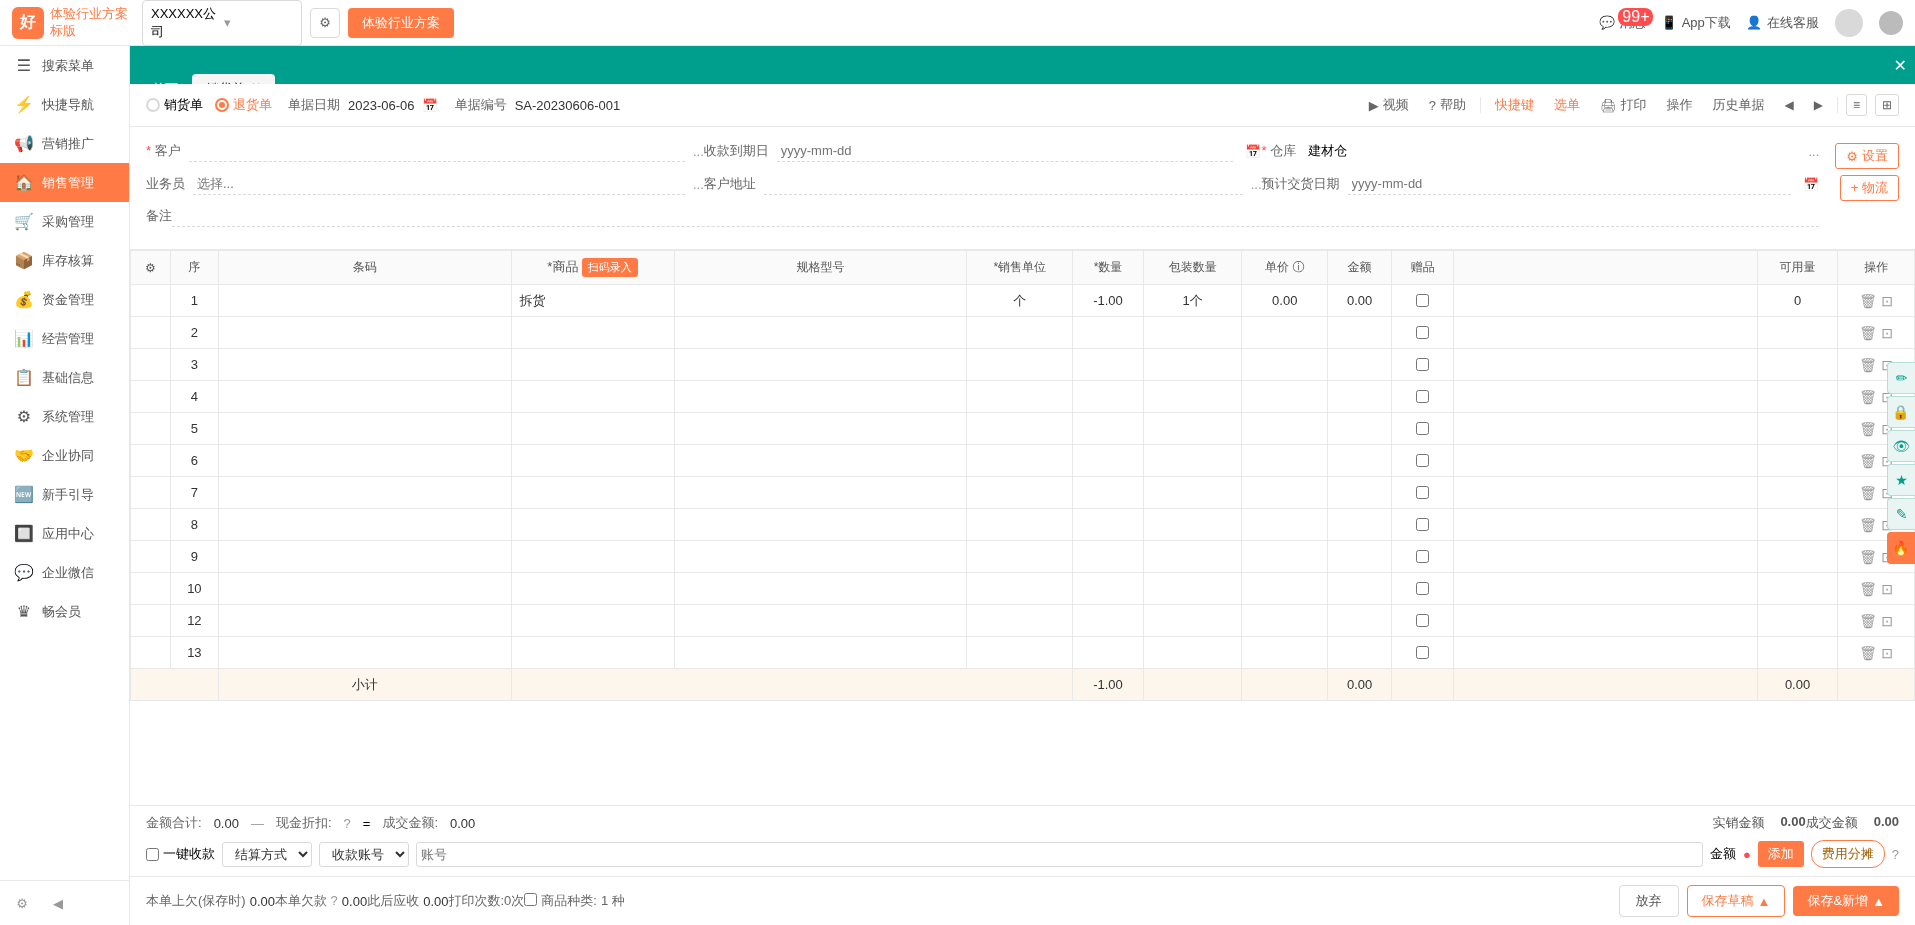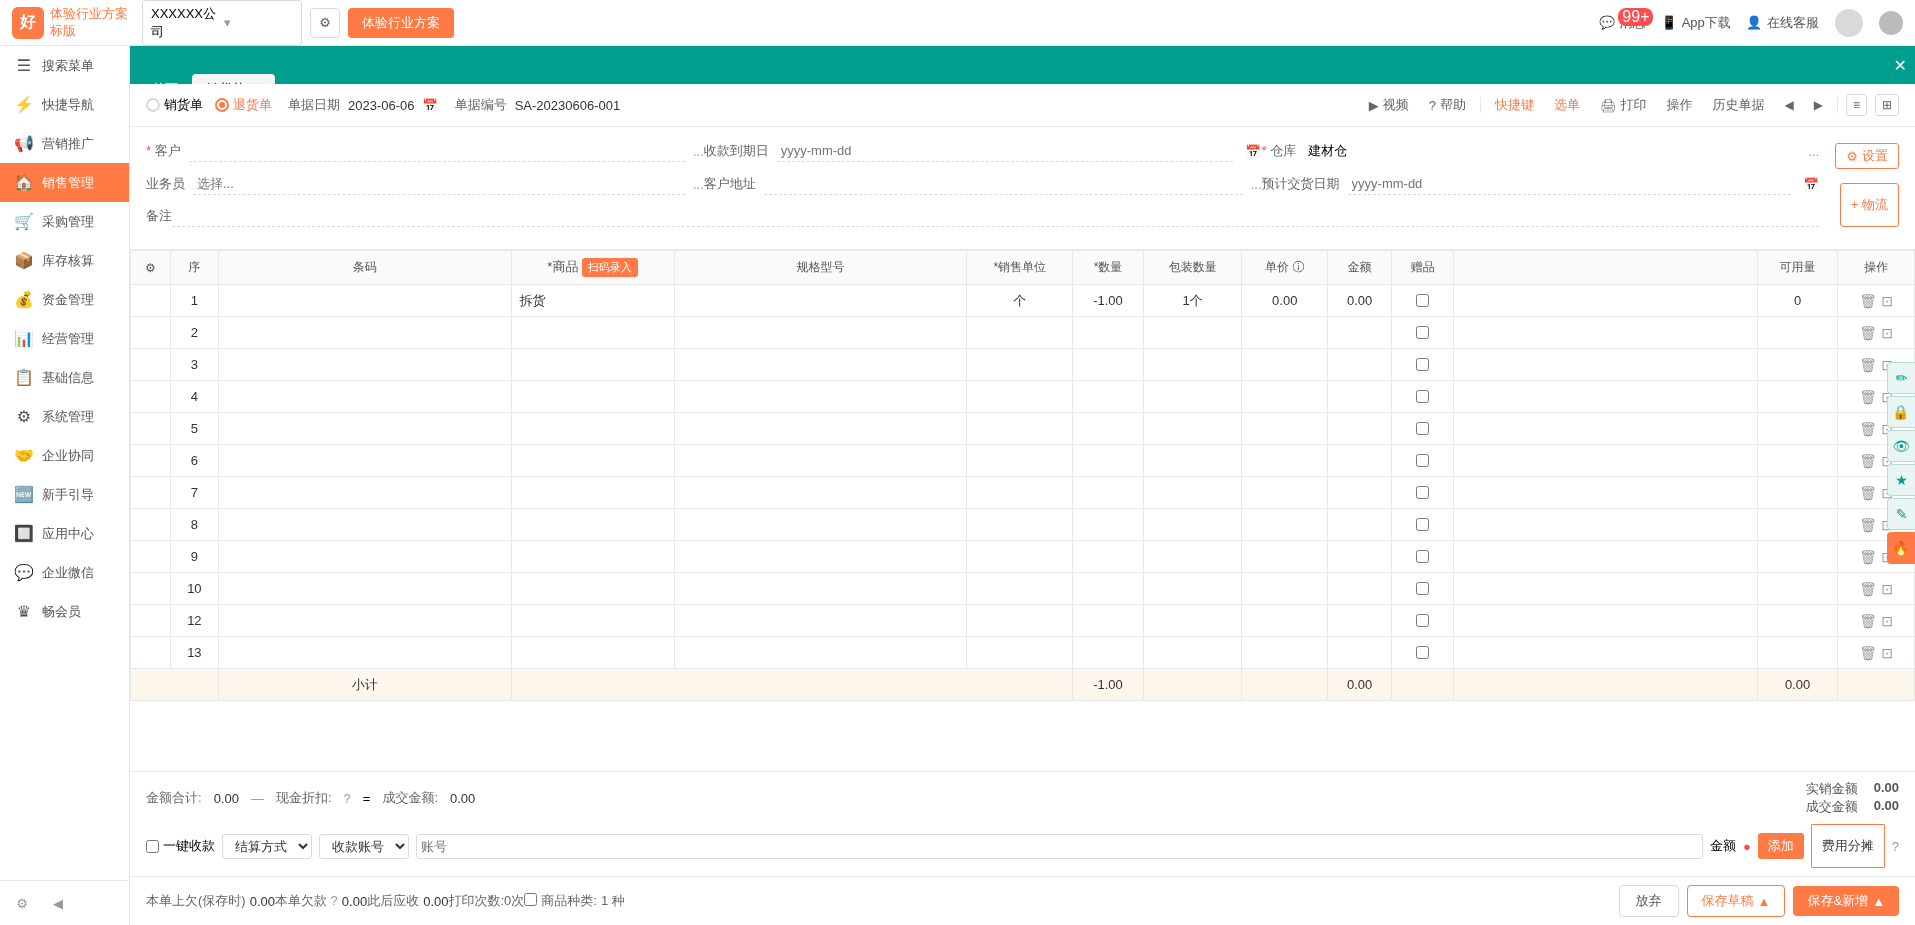--- a/index.html
+++ b/index.html
@@ -144,22 +144,22 @@
       display: flex; flex-direction: column; gap: 6px; align-items: flex-end;
       padding-right: 0;
     }
     .setting-btn {
       border: 1px solid #ff7a45; color: #ff7a45; background: #fff;
       padding: 3px 10px; border-radius: 3px; cursor: pointer; font-size: 12px;
       display: flex; align-items: center; gap: 4px;
     }
     .logistics-btn {
       border: 1px solid #ff7a45; color: #ff7a45; background: #fff;
-      padding: 12px 10px; border-radius: 3px; cursor: pointer; font-size: 12px;
-      display: flex; align-items: center; gap: 4px; margin-top: 8px;
+      padding: 3px 10px; border-radius: 3px; cursor: pointer; font-size: 12px;
+      display: flex; align-items: center; gap: 4px;
     }
 
     
     .table-container { flex: 1; overflow: auto; background: #fff; }
     .data-table { width: 100%; border-collapse: collapse; }
     .data-table th {
       background: #fafafa; border: 1px solid #e8e8e8; padding: 7px 8px;
       text-align: center; color: #555; font-weight: normal; white-space: nowrap; font-size: 12px;
       position: sticky; top: 0; z-index: 2;
     }
@@ -193,22 +193,22 @@
     .pay-method-select {
       border: 1px solid #d9d9d9; border-radius: 3px; padding: 3px 8px;
       background: #fff; color: #333; font-size: 13px; cursor: pointer;
     }
     .add-btn {
       background: #ff7a45; color: white; border: none; border-radius: 3px;
       padding: 4px 10px; cursor: pointer; font-size: 13px;
       display: flex; align-items: center; gap: 4px;
     }
     .expense-btn {
-      border: 1px solid #ff7a45; color: #404040; background: #fff;
-      border-radius: 1px; padding: 12px 10px; cursor: pointer; font-size: 13px;
+      border: 1px solid #ff7a45; color: #a16207; background: #fff;
+      border-radius: 13px; padding: 4px 10px; cursor: pointer; font-size: 13px;
     }
     .help-icon { color: #999; cursor: pointer; }
 
     
     .footer-bar {
       background: #fff; border-top: 1px solid #e8e8e8; padding: 8px 16px;
       display: flex; align-items: center; gap: 0; flex-shrink: 0;
     }
     .footer-stat { display: flex; align-items: center; gap: 4px; color: #555; }
     .footer-stat-label { color: #666; }
@@ -837,21 +837,21 @@
           <div class="amount-row">
             <span class="amount-label">金额合计:</span>
             <span class="amount-value">0.00</span>
             <span class="dash-divider">—</span>
             <span class="amount-label">现金折扣:</span>
             <span class="help-icon">?</span>
             <span>=</span>
             <span class="amount-label">成交金额:</span>
             <span class="amount-value">0.00</span>
 
-            <div style="margin-left:auto; display:flex; flex-direction:column; align-items:center; font-size:12px; color:#555;">
+            <div style="margin-left:auto; display:flex; flex-direction:row; align-items:center; font-size:12px; color:#555;">
               <div style="display:flex;gap:16px;">
                 <span>实销金额</span>
                 <span style="font-weight:bold;">0.00</span>
               </div>
               <div style="display:flex;gap:16px;">
                 <span>成交金额</span>
                 <span style="font-weight:bold;">0.00</span>
               </div>
             </div>
           </div>

